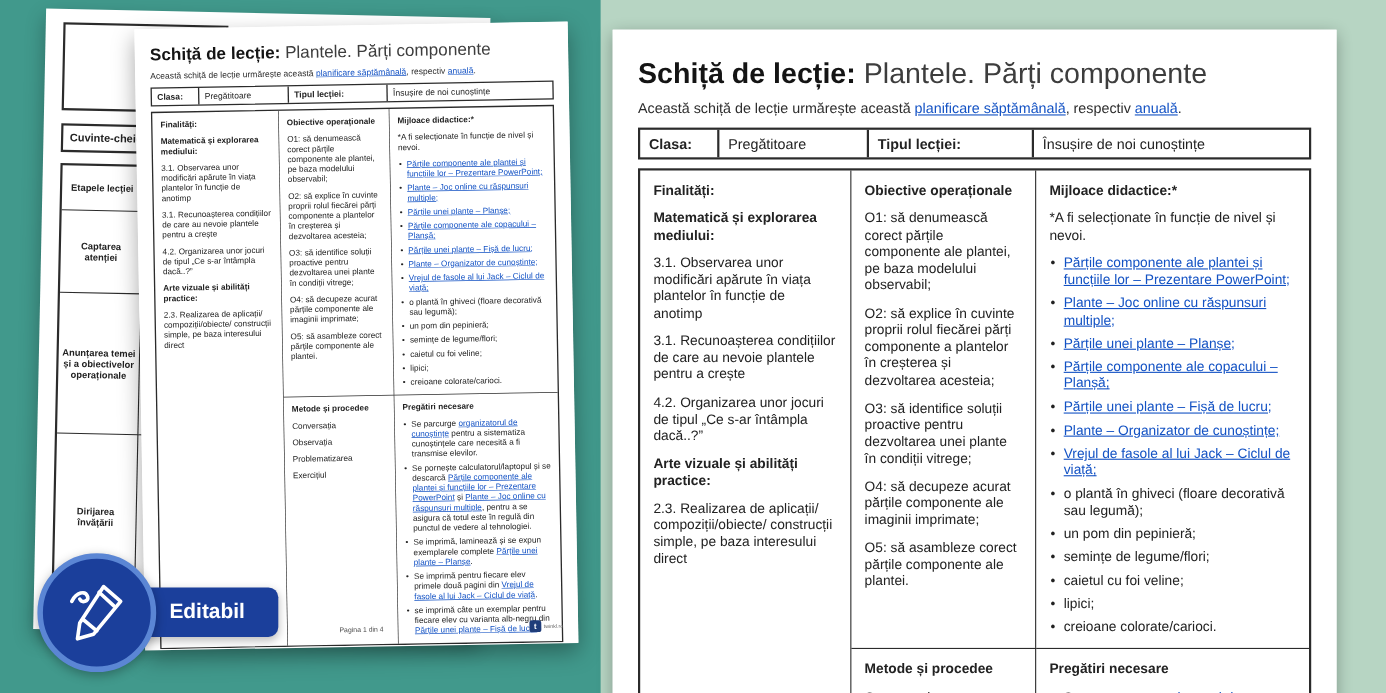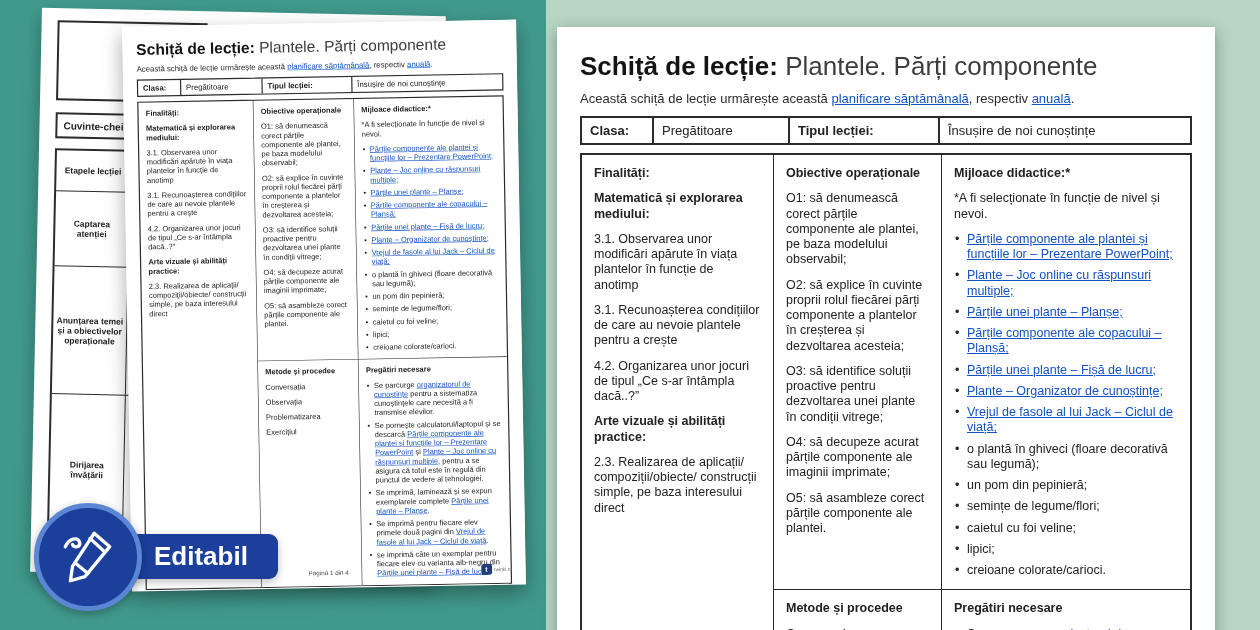--- a/index.html
+++ b/index.html
@@ -57,21 +57,21 @@
   .bp-kw .v { display:flex; align-items:center; padding:0 6px; }
   .bp-tbl { position:absolute; left:16px; top:140px; width:372px; border:2px solid #2b2b2b; display:grid; grid-template-columns:74px 62px 1fr; grid-template-rows:40px 75px 128px 150px; font-size:8.5px; color:#222; }
   .bp-c { border-right:1px solid #2b2b2b; border-top:1px solid #2b2b2b; display:flex; align-items:center; justify-content:center; text-align:center; padding:3px; }
   .bp-c.r0 { border-top:none; }
   .bp-c.last { border-right:none; }
   .bp-h { font-weight:700; }
   .prn { width:13px; height:11px; background:#2a3a55; border-radius:2px; position:relative; }
   .prn::after { content:""; position:absolute; left:3px; top:2px; width:7px; height:3px; background:#cfd8e6; }
 
   
-  .badge-label { position:absolute; left:124px; top:534px; height:45px; line-height:45px; padding:0 30px; background:#1b3f9b; color:#fff; font-size:26px; font-weight:700; border-radius:9px; z-index:5; box-shadow:0 3px 8px rgba(0,0,0,.25); }
+  .badge-label { position:absolute; left:124px; top:534px; height:45px; line-height:45px; padding:0 30px; background:#1b3f9b; color:#fff; font-size:19px; font-weight:700; border-radius:9px; z-index:5; box-shadow:0 3px 8px rgba(0,0,0,.25); }
   .badge-circle { position:absolute; left:34px; top:503px; width:108px; height:108px; border-radius:50%; background:#1b3f9b; border:5px solid #5b86d4; z-index:6; display:flex; align-items:center; justify-content:center; box-shadow:0 3px 10px rgba(0,0,0,.3); }
   .badge-circle svg { width:62px; height:62px; }
 </style>
 </head>
 <body>
 
 <div class="bg-left"></div>
 <div class="bg-right"></div>
 
 <div class="page back-page">

